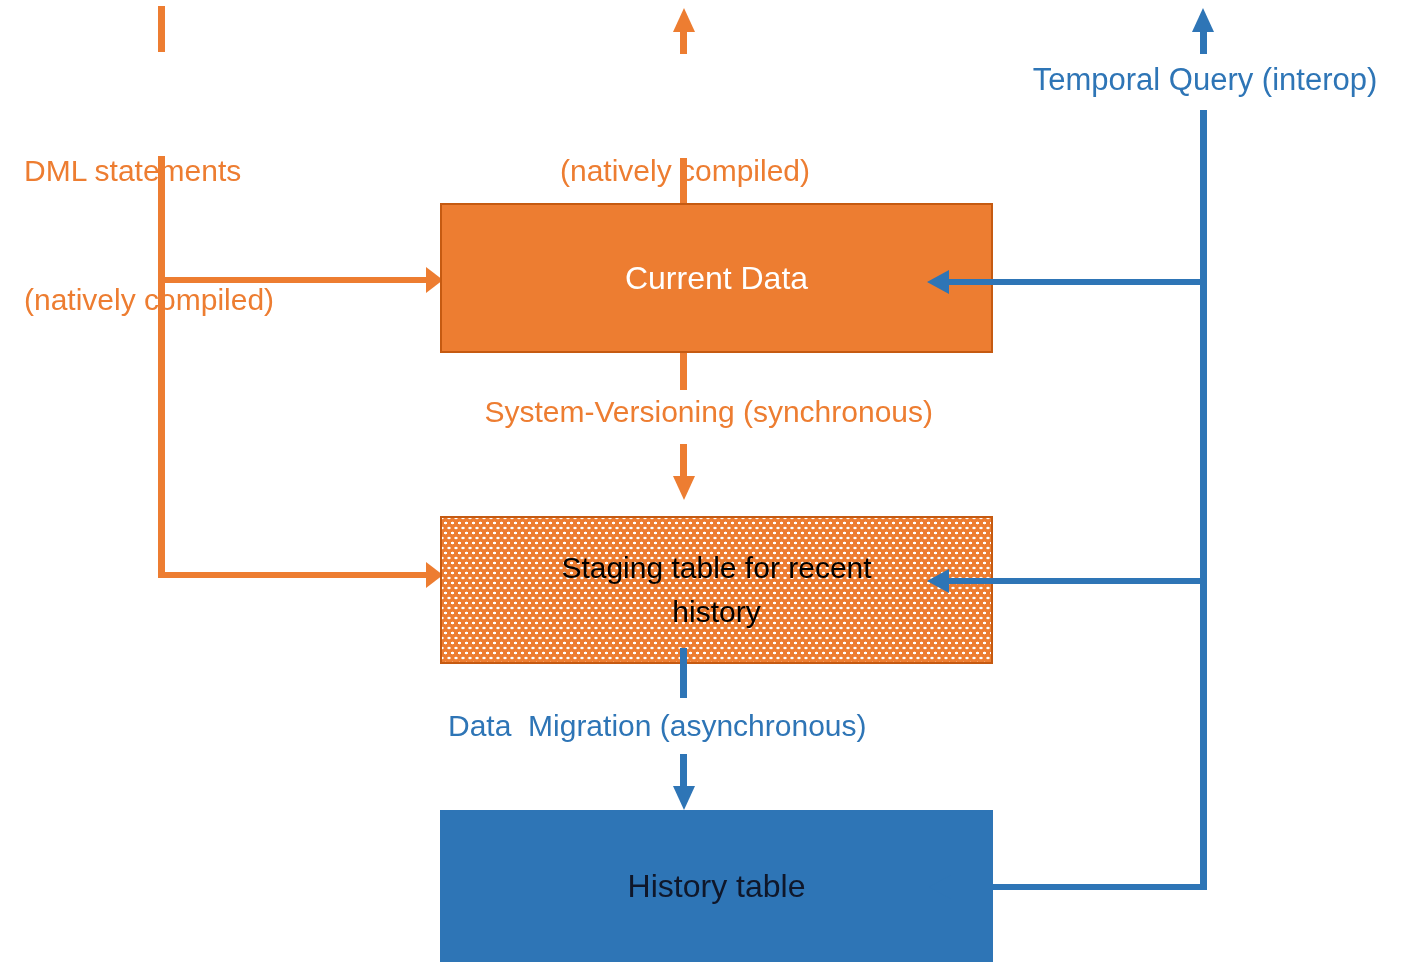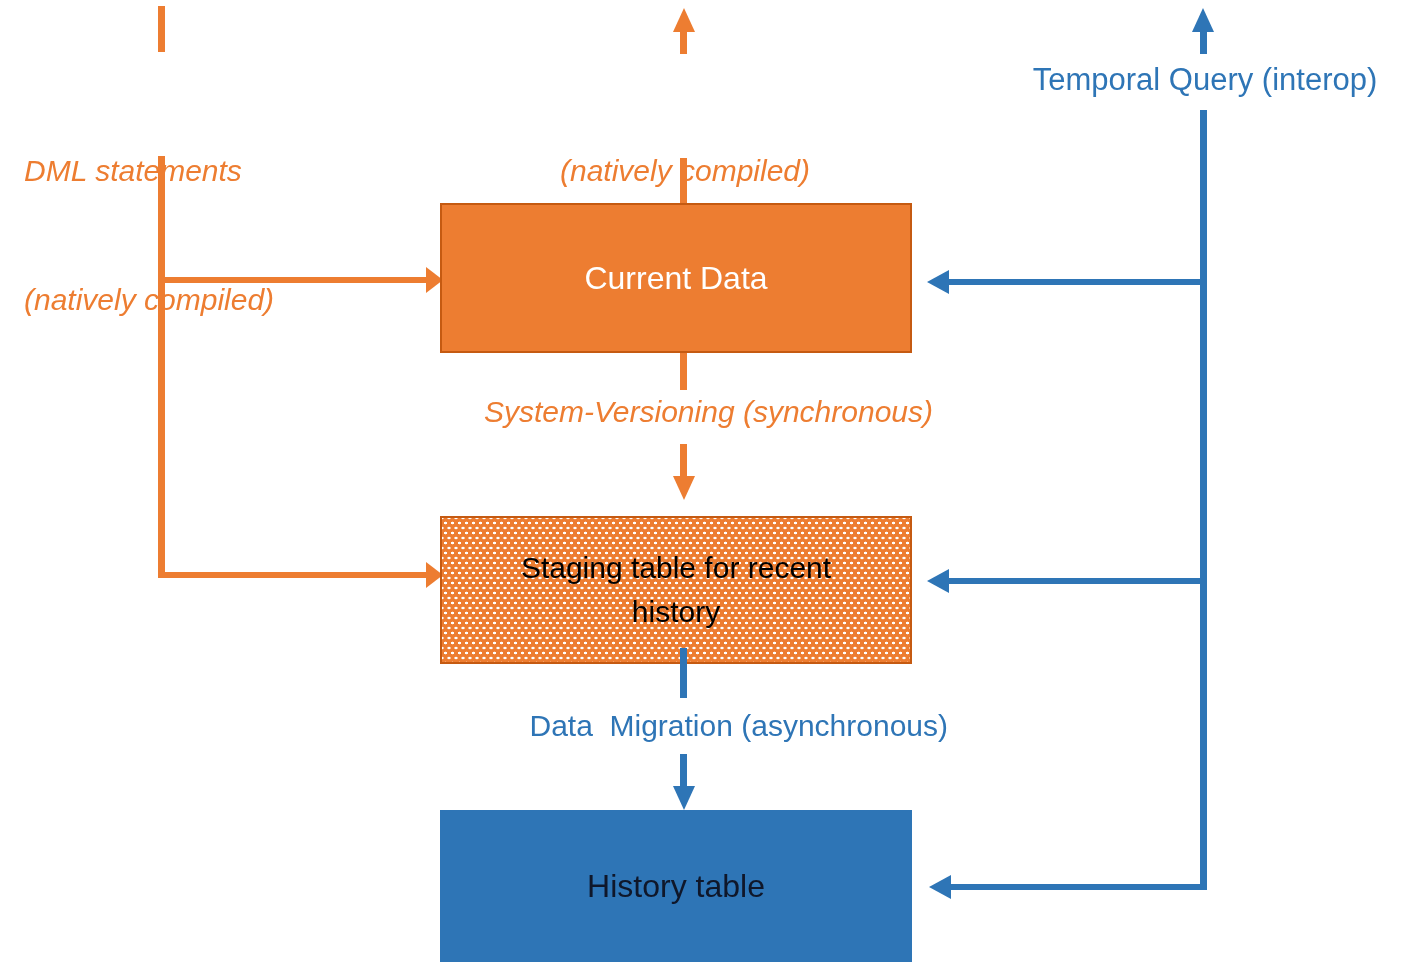--- a/index.html
+++ b/index.html
@@ -57,21 +57,21 @@
   .ah-down-blue {
     border-left: 11px solid transparent;
     border-right: 11px solid transparent;
     border-top: 24px solid var(--color-blue, #2E75B6);
   }
 
   
   .box {
     position: absolute;
     left: 440px;
-    width: 472px;
+    width: 553px;
     display: flex;
     flex-direction: column;
     justify-content: center;
     align-items: center;
   }
   .box-current {
     top: 203px;
     height: 150px;
     background: var(--color-orange, #ED7D31);
     border: 2px solid var(--color-orange-dark, #C55A11);
@@ -100,21 +100,21 @@
     color: #0f172a;
     font-size: 32px;
     line-height: 45px;
   }
 
   
   .lbl {
     position: absolute;
     white-space: pre;
   }
-  .orange-t { color: var(--color-orange, #ED7D31); font-style: italic; }
+  .orange-t { color: var(--color-orange, #ED7D31); }
   .blue-t   { color: var(--color-blue, #2E75B6); }
   .lbl-dml {
     left: 24px; top: 63px;
     font-size: 30px; line-height: 43px;
   }
   .lbl-current-query {
     left: 435px; top: 63px; width: 500px;
     text-align: center;
     font-size: 30px; line-height: 43px;
   }
@@ -123,21 +123,21 @@
     text-align: center;
     font-size: 31px;
   }
   .lbl-system-versioning {
     left: 433px; top: 395px; width: 500px;
     text-align: right;
     font-size: 30px;
   }
   .lbl-data-migration {
     left: 448px; top: 709px; width: 500px;
-    text-align: right;
+    text-align: left;
     font-size: 30px;
   }
 </style>
 </head>
 <body>
 
 <div class="canvas">
 
   <div class="line orange-fill" style="left:158px; top:6px; width:7px; height:46px;"></div>
 

